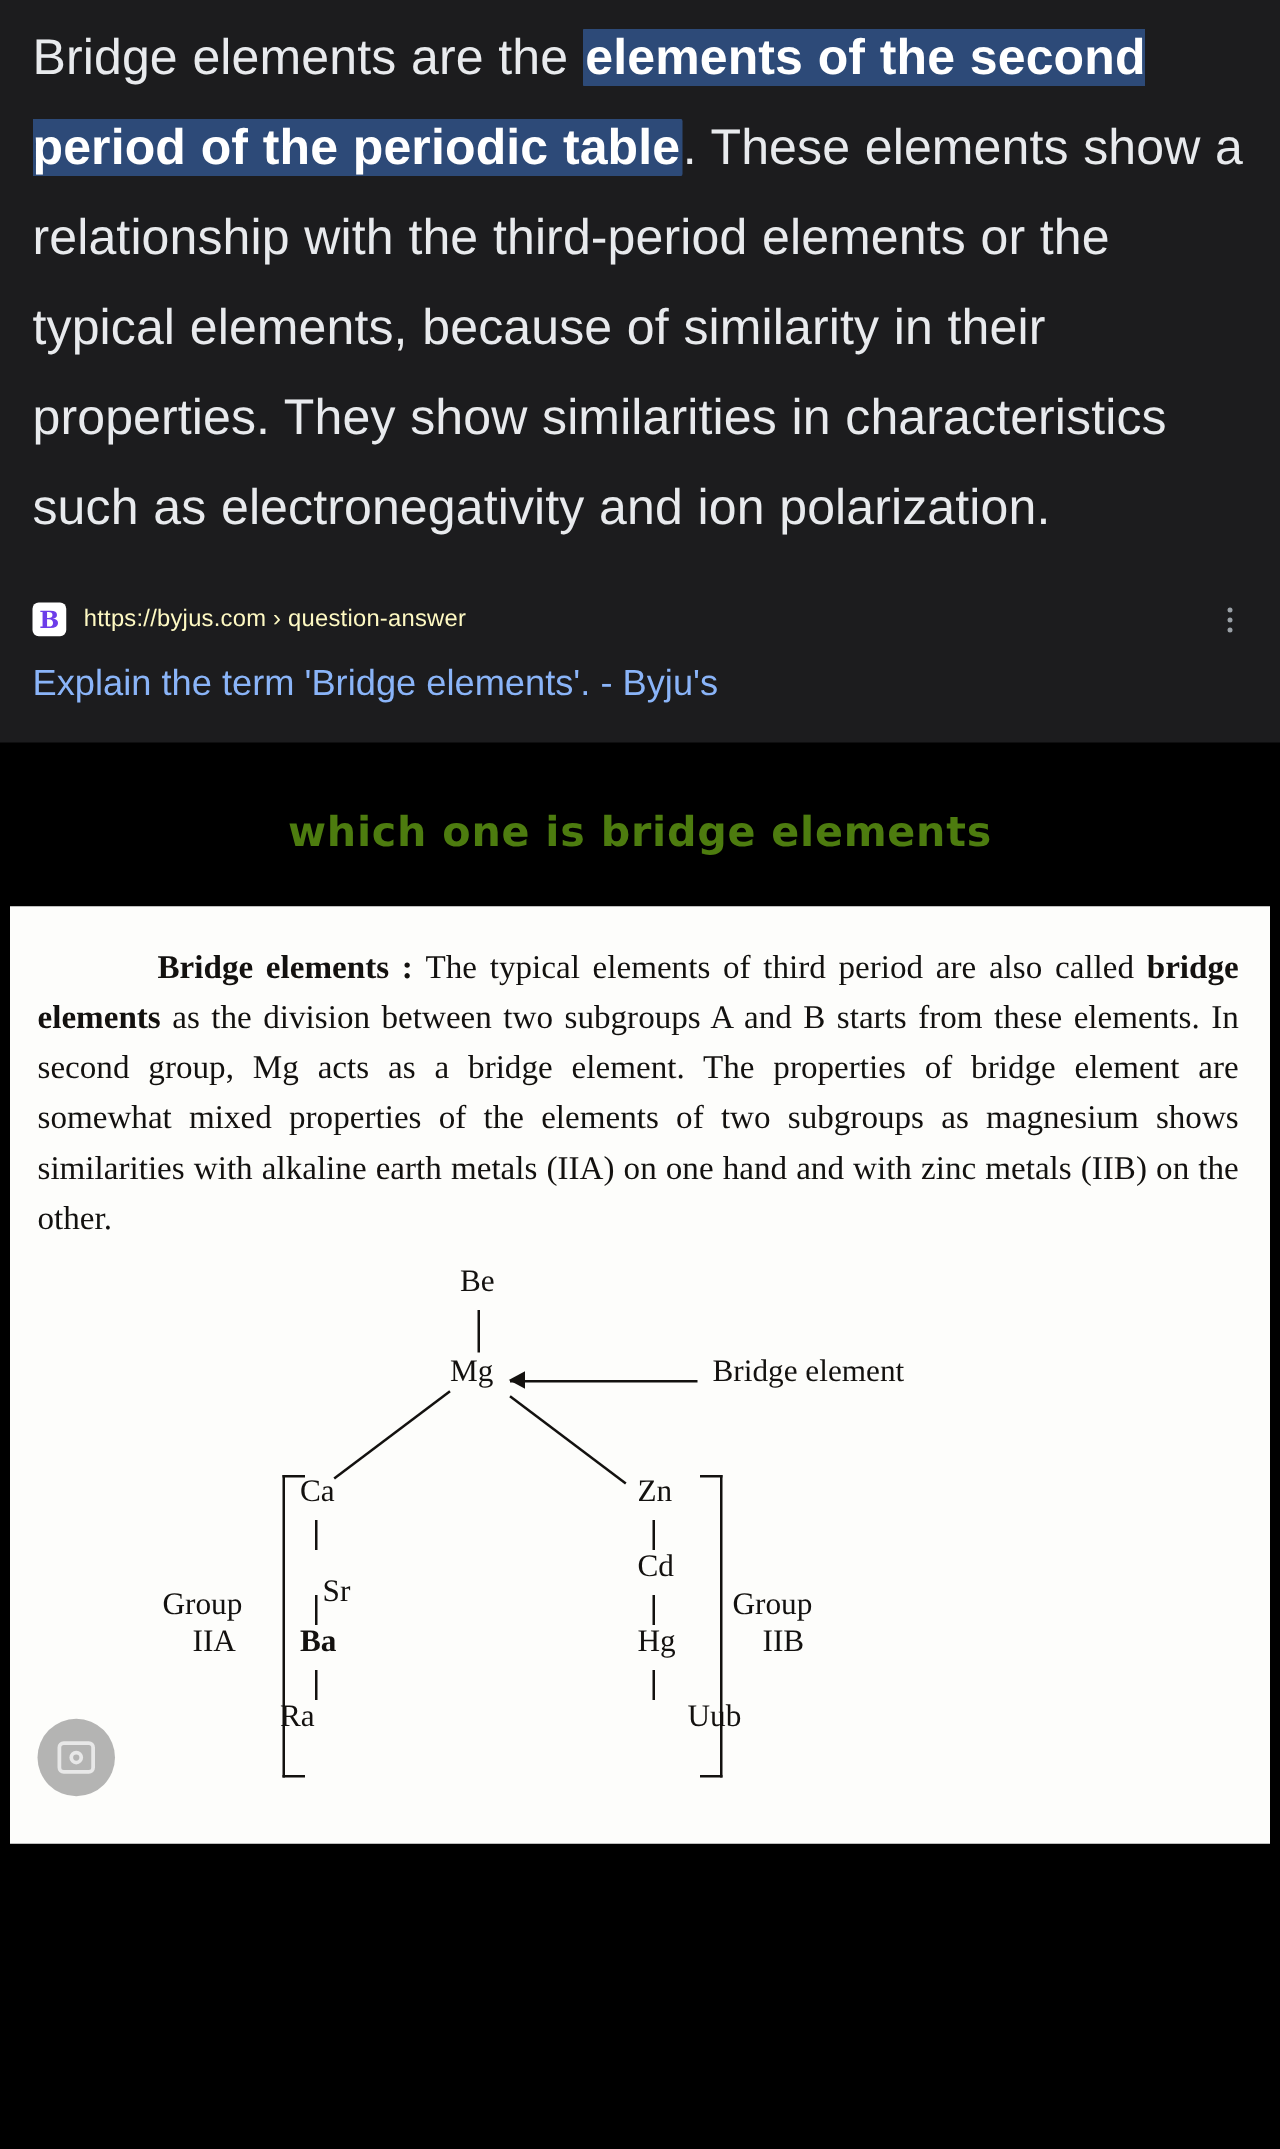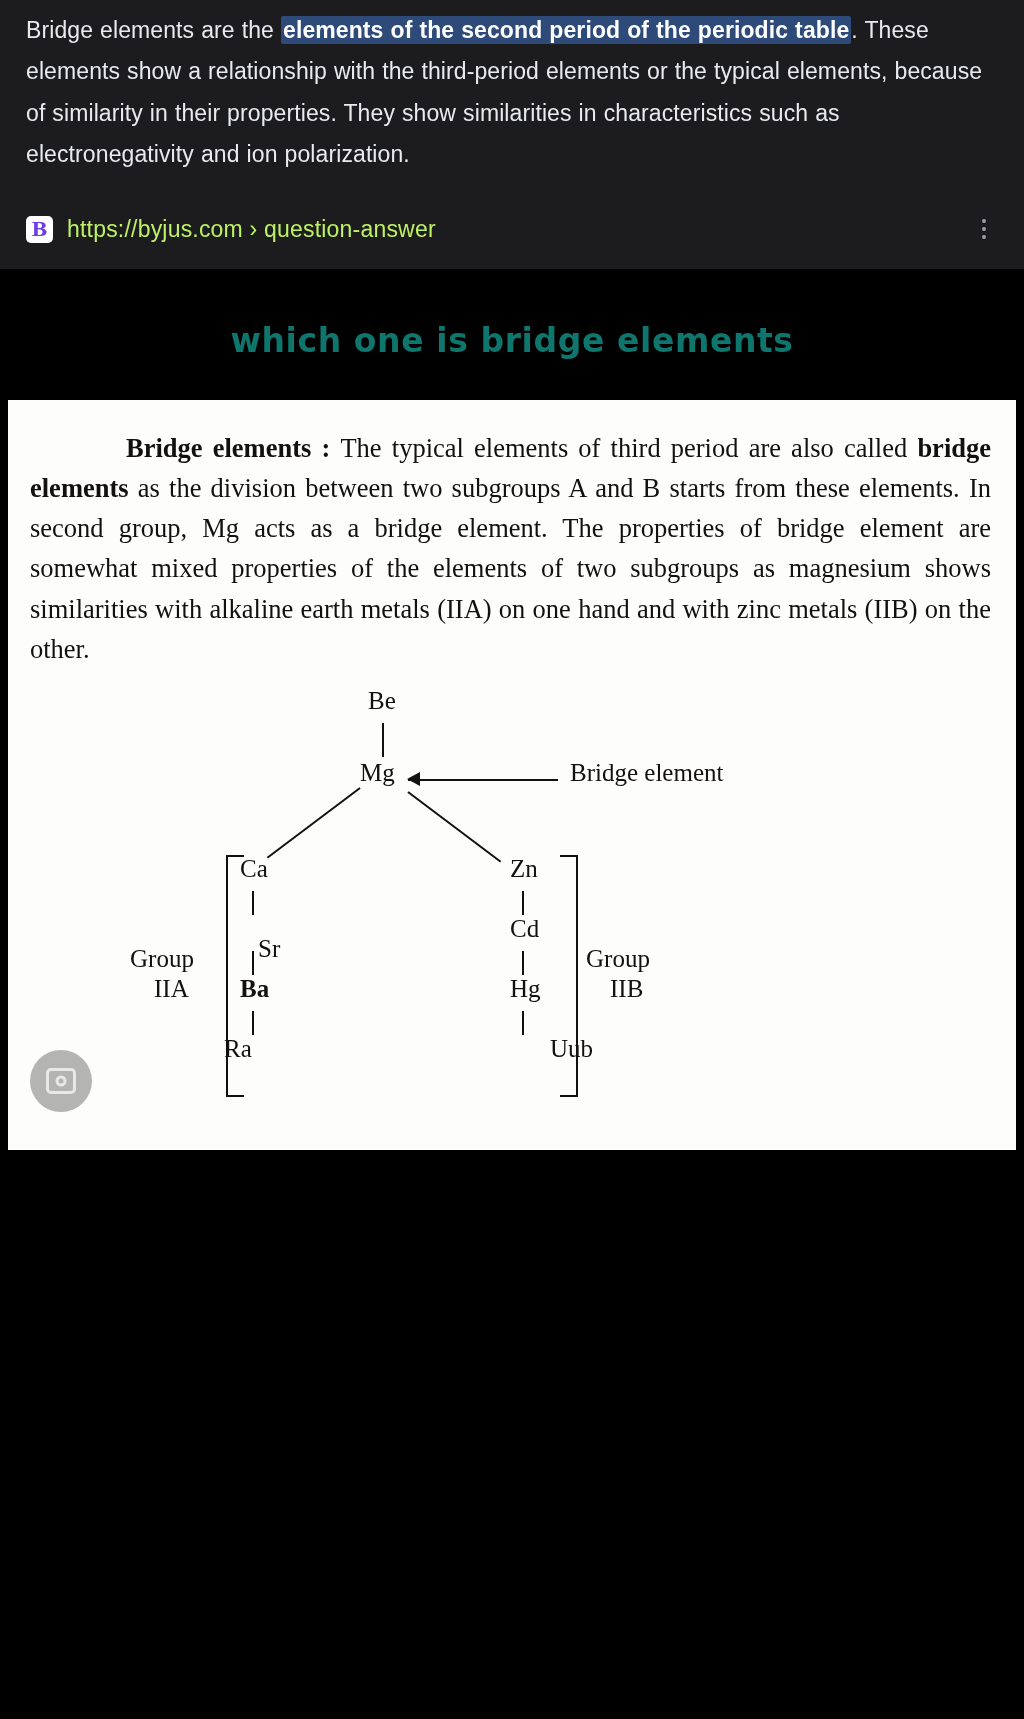--- a/index.html
+++ b/index.html
@@ -16,21 +16,21 @@
     overflow-x: hidden;
   }
 
   
   .snippet-card {
     background: #1c1c1e;
     padding: 10px 26px 26px 26px;
     box-sizing: border-box;
   }
   .snippet-text {
-    font-size: 23px;
+    font-size: 40px;
     line-height: 1.80;
     color: #e8eaed;
     letter-spacing: 0.1px;
     margin: 0;
     word-spacing: 0.5px;
   }
   .hl {
     background: #2d4a78;
     color: #ffffff;
     font-weight: 700;
@@ -53,22 +53,22 @@
     font-size: 19px;
     font-weight: 700;
     display: flex;
     align-items: center;
     justify-content: center;
     font-family: "DejaVu Serif", serif;
     flex: none;
   }
   .source-url {
     margin-left: 14px;
-    font-size: 23px;
-    color: #bef264;
+    font-size: 19px;
+    color: #fef9c3;
     letter-spacing: 0.2px;
     white-space: nowrap;
   }
   .kebab {
     position: absolute;
     right: 12px;
     top: 50%;
     transform: translateY(-50%);
     display: flex;
     flex-direction: column;
@@ -89,21 +89,21 @@
     color: #8ab4f8;
     line-height: 1.4;
   }
 
   
   .question {
     text-align: center;
     font-size: 33px;
     font-weight: 700;
     letter-spacing: 0.6px;
-    color: #0f766e;
+    color: #4d7c0f;
     margin: 52px 0 40px 0;
     font-family: "DejaVu Sans", sans-serif;
   }
 
   
   .scan {
     background: #fdfdfb;
     color: #111111;
     margin: 0 8px;
     padding: 28px 25px 18px 22px;
@@ -212,20 +212,21 @@
   <div class="source-row">
     <div class="favicon">B</div>
     <div class="source-url">https://byjus.com › question-answer</div>
     <div class="kebab">
       <span></span>
       <span></span>
       <span></span>
     </div>
   </div>
 
+  <div class="result-title">Explain the term 'Bridge elements'. - Byju's</div>
 </div>
 
 <div class="question">which one is bridge elements</div>
 
 <div class="scan">
 
   <p class="indent-first">
     <span class="b">Bridge elements : </span><span>The typical elements of third period are also called </span><span class="b">bridge elements</span><span> as the division between two subgroups A and B starts from these elements. In second group, Mg acts as a bridge element. The properties of bridge element are somewhat mixed properties of the elements of two subgroups as magnesium shows similarities with alkaline earth metals (IIA) on one hand and with zinc metals (IIB) on the other.</span>
   </p>
 

